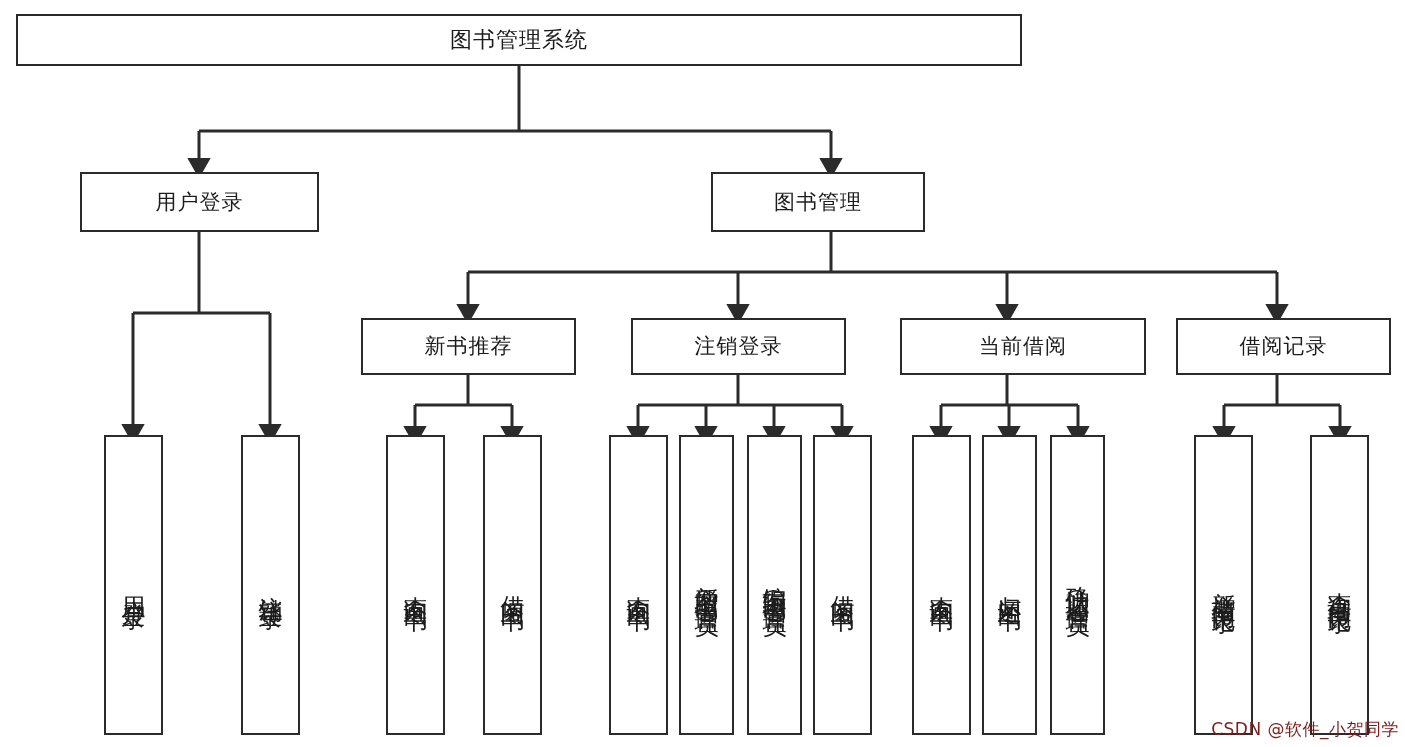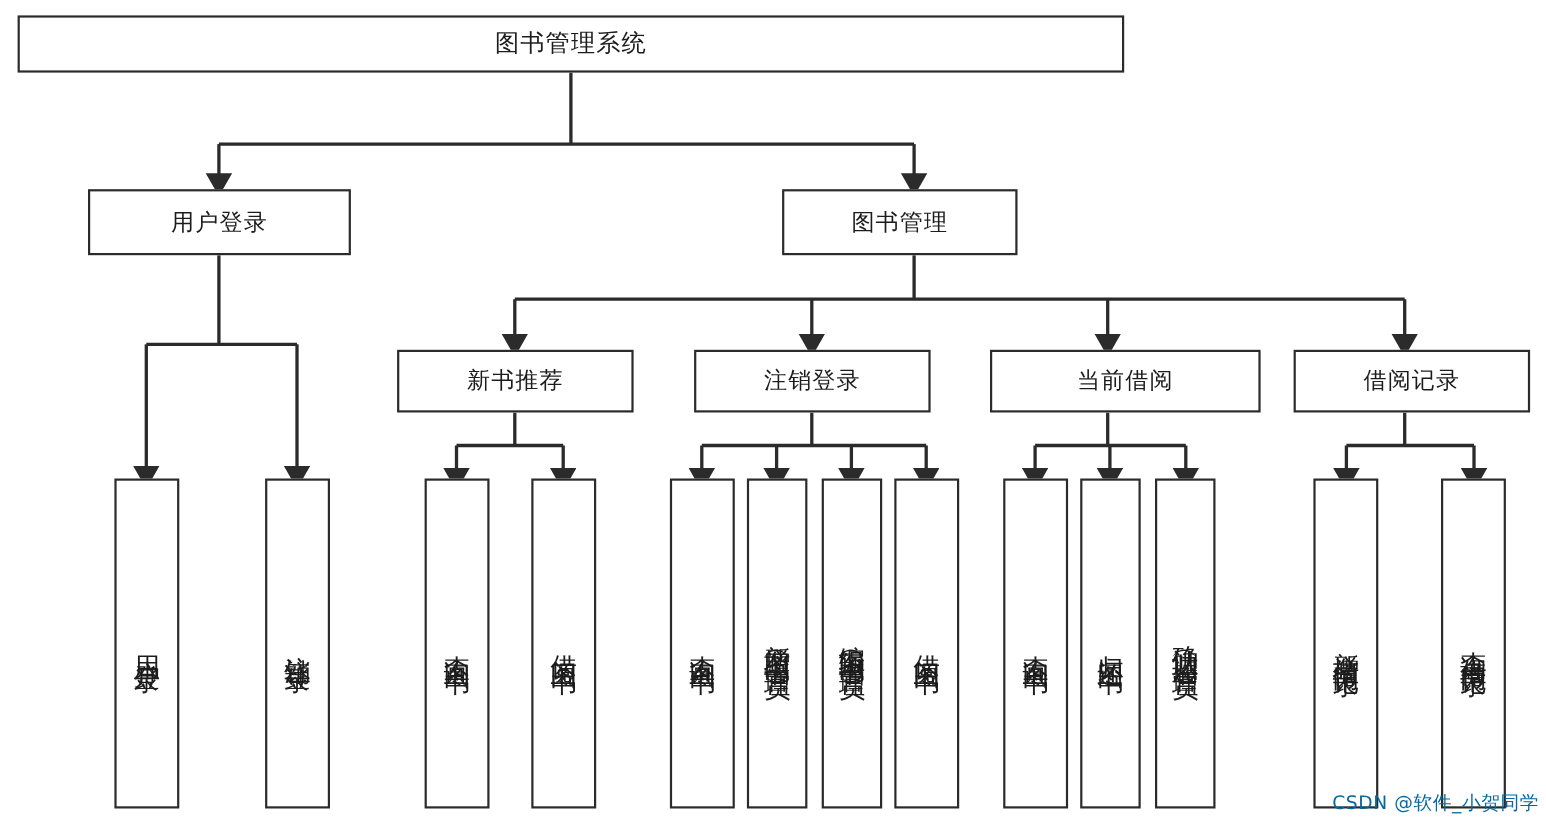--- a/index.html
+++ b/index.html
@@ -58,21 +58,21 @@
     font-size: 24px;
     line-height: 1.0;
     letter-spacing: 4px;
     white-space: nowrap;
   }
   .watermark {
     position: absolute;
     right: 6px;
     bottom: 6px;
     font-size: 17px;
-    color: #0369a1;
+    color: #7f1d1d;
     letter-spacing: 0.5px;
     z-index: 3;
     font-family: "DejaVu Sans", "Liberation Sans", sans-serif;
   }
 </style>
 </head>
 <body>
 
 <div id="canvas">
 

